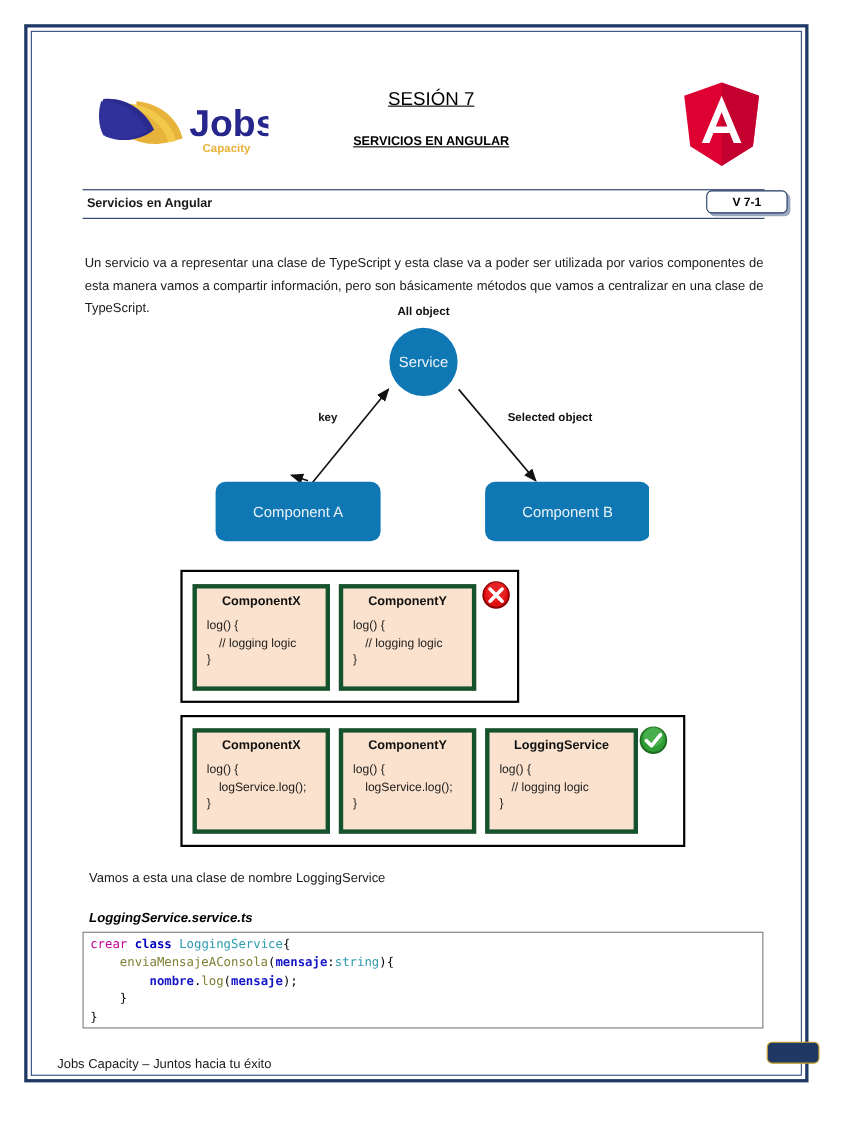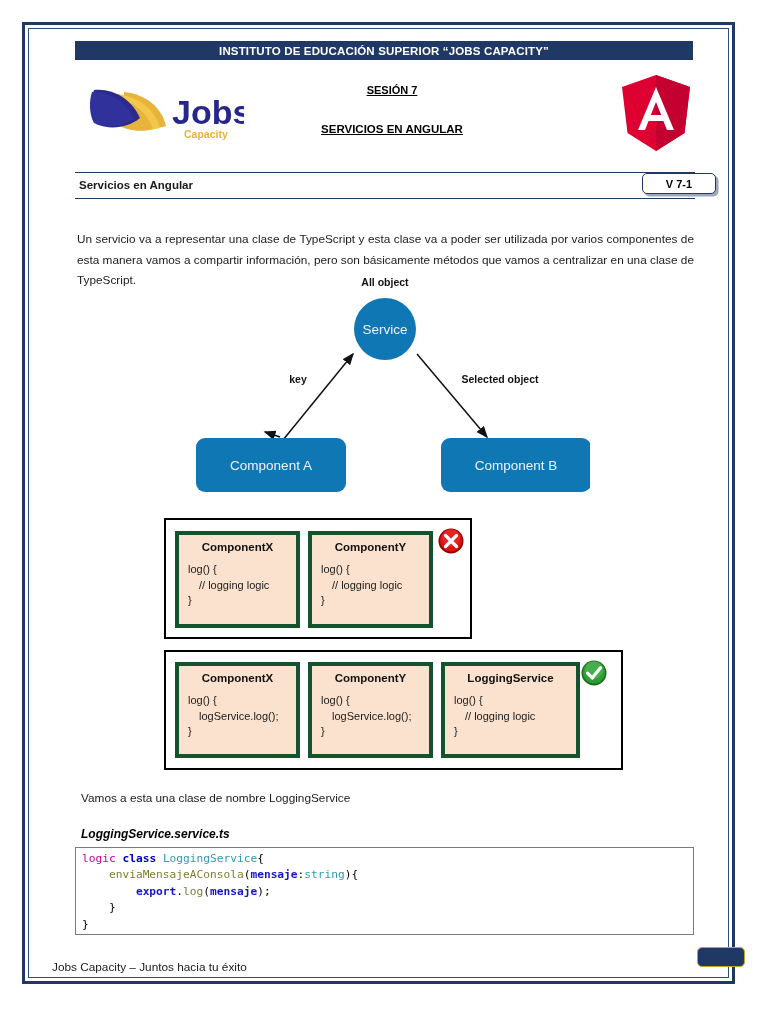--- a/index.html
+++ b/index.html
@@ -71,22 +71,22 @@
 
   
   .hdr-title-block {
     position: absolute;
     left: 262px;
     top: 80px;
     width: 260px;
     text-align: center;
   }
   .hdr-title {
-    font-size: 11px;
-    font-weight: bold;
+    font-size: 17px;
+    font-weight: normal;
     color: #000;
     text-decoration: underline;
     margin-bottom: 26px;
     display: inline-block;
   }
   .hdr-sub {
     font-size: 11.5px;
     font-weight: bold;
     color: #000;
     text-decoration: underline;
@@ -288,21 +288,20 @@
   }
 </style>
 </head>
 <body>
 
 <div id="page">
 
   <div class="doc-frame-outer"></div>
   <div class="doc-frame-inner"></div>
 
-  <div class="banner">INSTITUTO DE EDUCACIÓN SUPERIOR “JOBS CAPACITY”</div>
 
   <div class="logo-jobs">
     <svg width="160" height="68" viewBox="0 0 160 68" xmlns="http://www.w3.org/2000/svg">
 
       <path d="M40 14 C62 16, 78 30, 82 48 C70 52, 56 50, 44 44 C40 36, 40 24, 40 14 Z" fill="#E8B33A"></path>
       <path d="M34 16 C56 19, 72 33, 76 50 C62 54, 48 51, 37 45 C33 37, 33 26, 34 16 Z" fill="#F2C84B"></path>
       <path d="M28 18 C48 22, 64 35, 69 51 C55 55, 42 52, 32 46 C27 38, 27 27, 28 18 Z" fill="#E8B33A"></path>
 
       <path d="M10 12 C30 10, 48 22, 56 40 C44 50, 26 52, 12 46 C6 36, 6 22, 10 12 Z" fill="#2B2B8F"></path>
       <path d="M8 14 C26 13, 42 24, 50 41 C38 49, 22 50, 10 45 C5 36, 5 23, 8 14 Z" fill="#31319B"></path>
@@ -426,22 +425,22 @@
       <circle cx="14" cy="14" r="12.5" fill="#1E6B22"></circle>
       <circle cx="14" cy="13.5" r="11" fill="#2E9E34"></circle>
       <circle cx="14" cy="11" r="9" fill="#63C468" opacity="0.45"></circle>
       <path d="M7.5 14.2 L12.2 19 L20.5 8.8" stroke="#ffffff" stroke-width="3.2" fill="none" stroke-linecap="round" stroke-linejoin="round"></path>
     </svg>
   </div>
 
   <div class="lower-text">Vamos a esta una clase de nombre LoggingService</div>
   <div class="file-caption">LoggingService.service.ts</div>
 
-  <div class="code-block"><span class="k-export">logic</span> <span class="k-class">class</span> <span class="k-type">LoggingService</span><span class="k-plain">{</span>
+  <div class="code-block"><span class="k-export">crear</span> <span class="k-class">class</span> <span class="k-type">LoggingService</span><span class="k-plain">{</span>
     <span class="k-fn">enviaMensajeAConsola</span><span class="k-plain">(</span><span class="k-param">mensaje</span><span class="k-plain">:</span><span class="k-type">string</span><span class="k-plain">)</span><span class="k-plain">{</span>
-        <span class="k-obj">export</span><span class="k-plain">.</span><span class="k-method">log</span><span class="k-plain">(</span><span class="k-param">mensaje</span><span class="k-plain">);</span>
+        <span class="k-obj">nombre</span><span class="k-plain">.</span><span class="k-method">log</span><span class="k-plain">(</span><span class="k-param">mensaje</span><span class="k-plain">);</span>
     <span class="k-plain">}</span>
 <span class="k-plain">}</span></div>
 
   <div class="footer-text">Jobs Capacity – Juntos hacia tu éxito</div>
   <div class="footer-box"></div>
 
 </div>
 
 </body></html>

